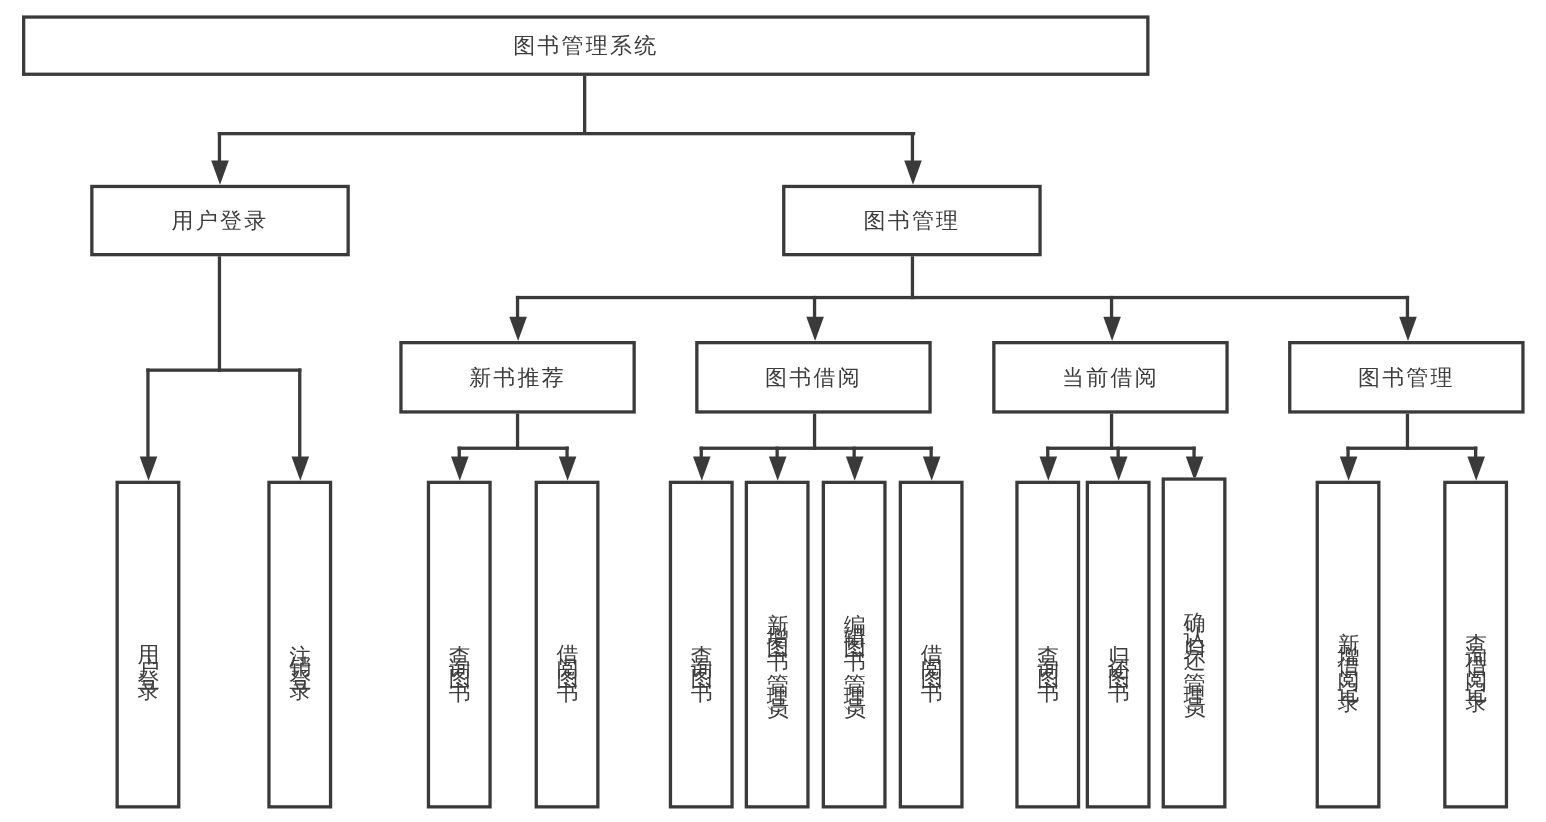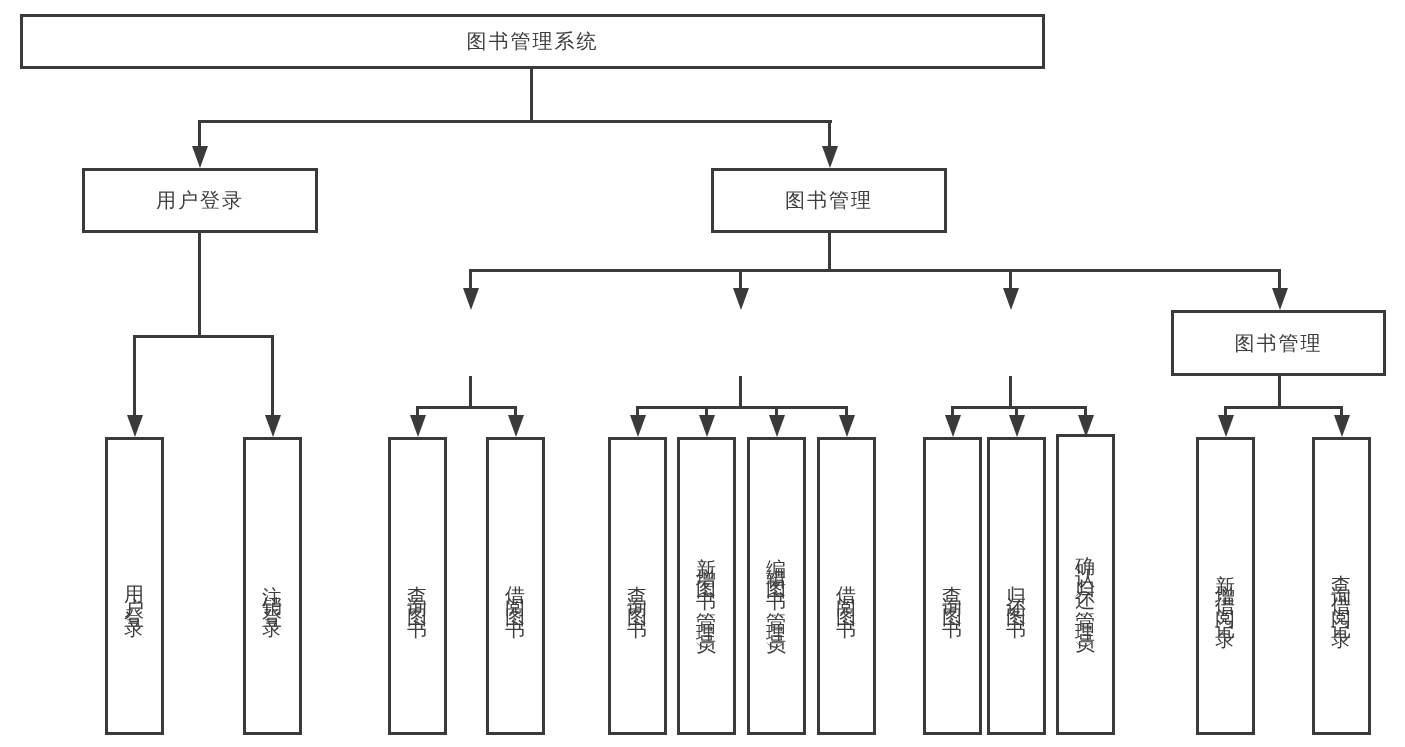--- a/index.html
+++ b/index.html
@@ -94,20 +94,29 @@
   <div class="hl" style="left:469px;top:269px;width:812px;"></div>
   <div class="vl" style="left:469px;top:269px;height:21px;"></div>
   <div class="ah" style="left:463px;top:288px;"></div>
   <div class="vl" style="left:739px;top:269px;height:21px;"></div>
   <div class="ah" style="left:733px;top:288px;"></div>
   <div class="vl" style="left:1009px;top:269px;height:21px;"></div>
   <div class="ah" style="left:1003px;top:288px;"></div>
   <div class="vl" style="left:1278px;top:269px;height:21px;"></div>
   <div class="ah" style="left:1272px;top:288px;"></div>
 
+  <div class="box" style="left:363px;top:310px;width:215px;height:66px;">
+    <span>新书推荐</span>
+  </div>
+  <div class="box" style="left:632px;top:310px;width:215px;height:66px;">
+    <span>图书借阅</span>
+  </div>
+  <div class="box" style="left:902px;top:310px;width:215px;height:66px;">
+    <span>当前借阅</span>
+  </div>
   <div class="box" style="left:1171px;top:310px;width:215px;height:66px;">
     <span>图书管理</span>
   </div>
 
   <div class="vl" style="left:469px;top:376px;height:33px;"></div>
   <div class="hl" style="left:416px;top:406px;width:101px;"></div>
   <div class="vl" style="left:416px;top:406px;height:12px;"></div>
   <div class="ah" style="left:410px;top:415px;"></div>
   <div class="vl" style="left:514px;top:406px;height:12px;"></div>
   <div class="ah" style="left:508px;top:415px;"></div>

